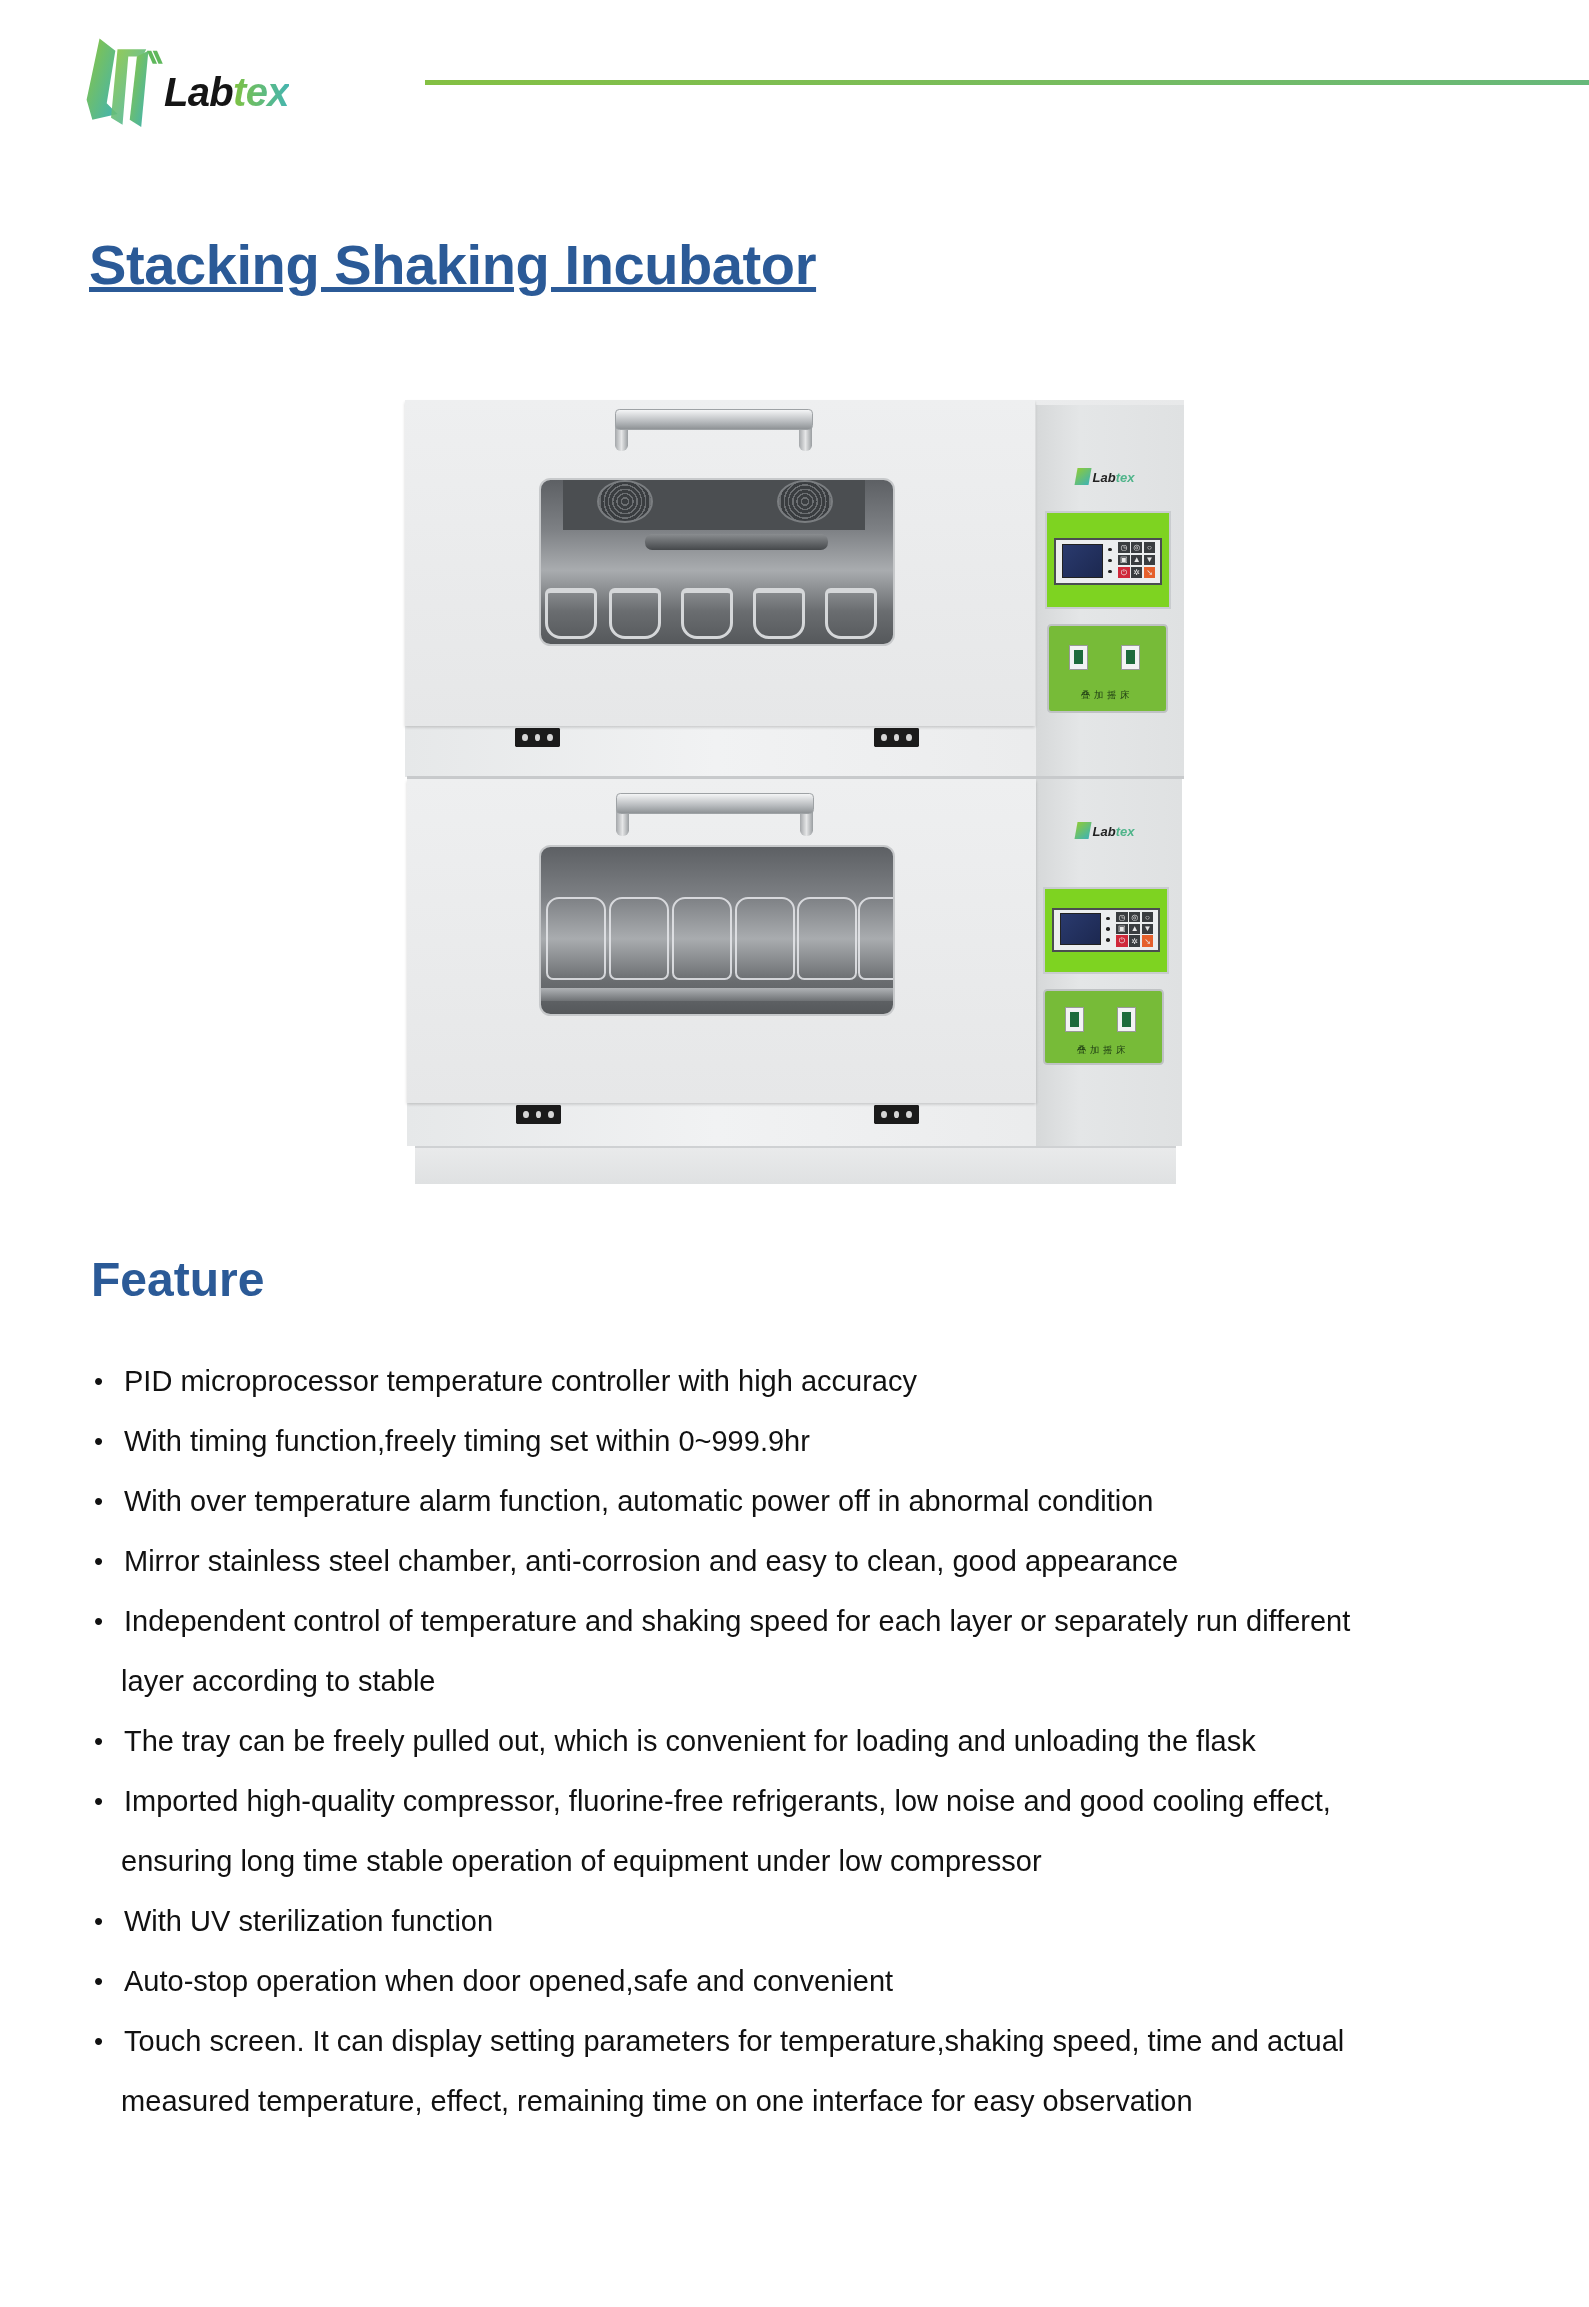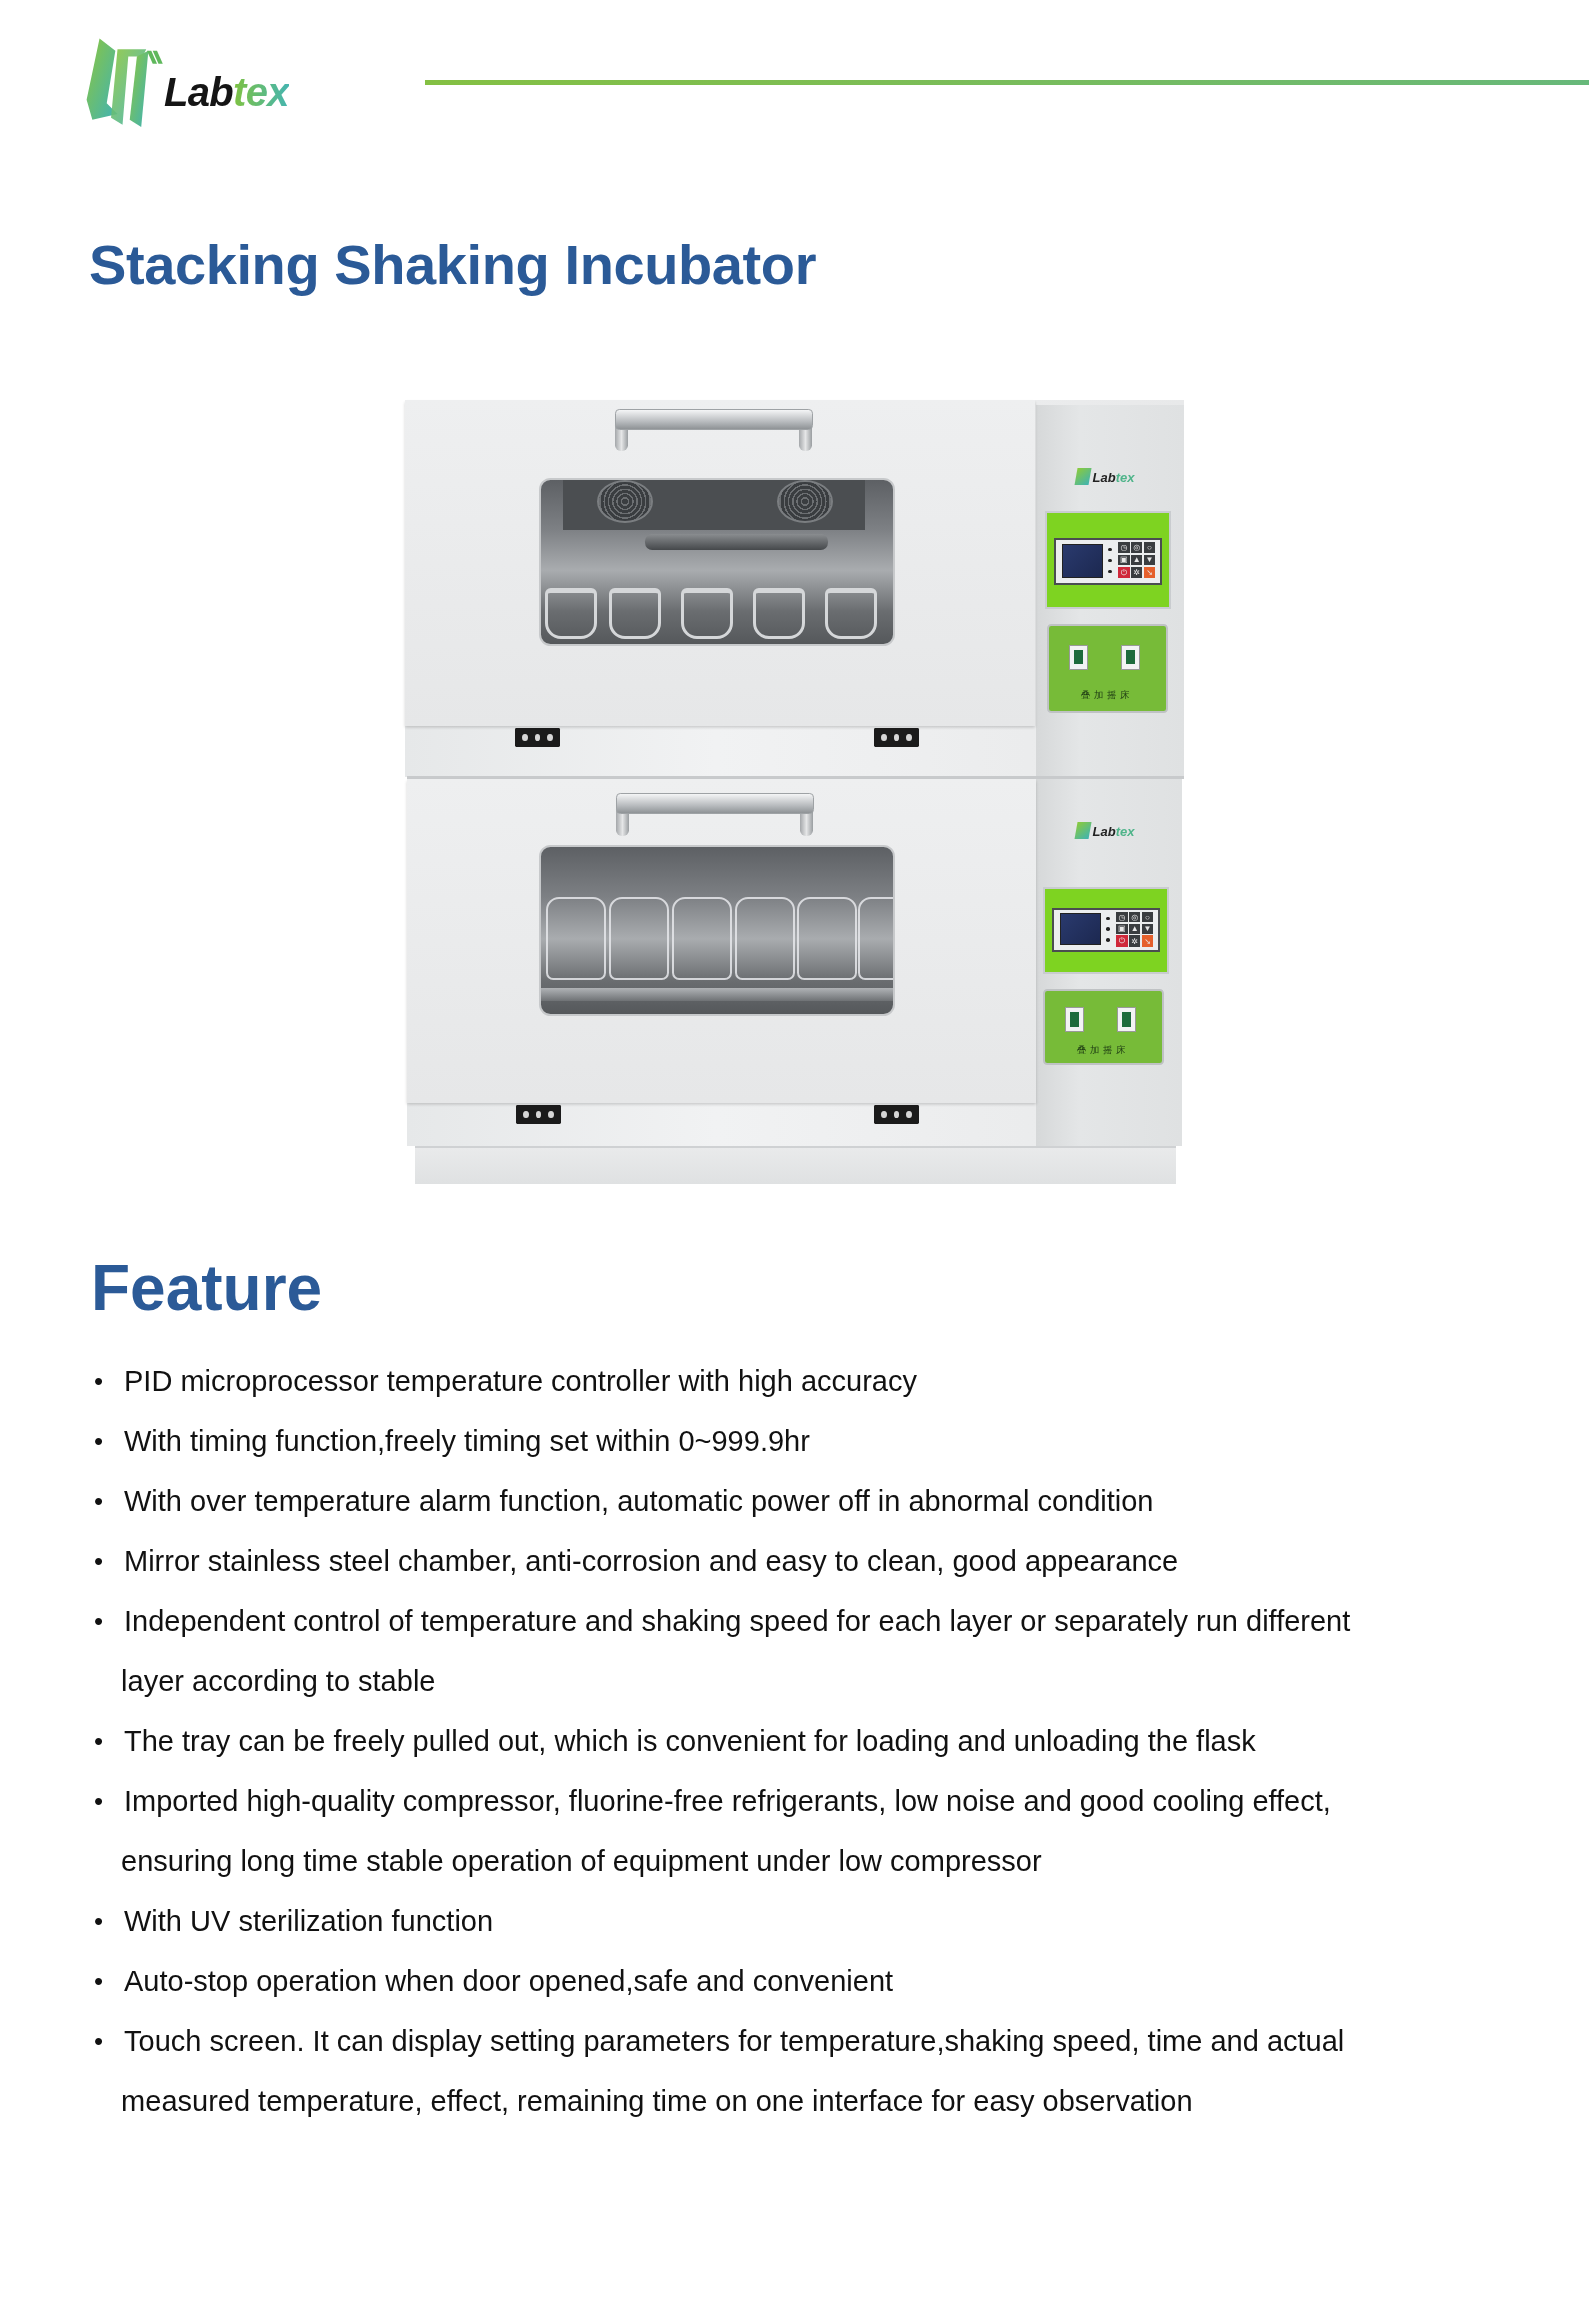--- a/index.html
+++ b/index.html
@@ -11,22 +11,22 @@
   .logo-word { position: absolute; left: 85px; top: 35px; font-family: "Liberation Sans", sans-serif;
                font-weight: bold; font-style: italic; font-size: 40px; letter-spacing: -0.7px; line-height: 1; }
   .logo-word .dark { color: #151515; }
   .logo-word .grad { background: linear-gradient(90deg, #7fc241, #45b5b0); -webkit-background-clip: text;
                      background-clip: text; color: transparent; }
   .header-rule { position: absolute; left: 425px; top: 80px; width: 1164px; height: 5px;
                  background: linear-gradient(90deg, #84c043 0%, #7cbd55 40%, #67b87a 100%); }
 
   
   .page-title { position: absolute; left: 89px; top: 237px; margin: 0; font-size: 56px; font-weight: bold;
-                color: #2b5a97; letter-spacing: -0.4px; line-height: 1; }
-  .section-title { position: absolute; left: 91px; top: 1256px; margin: 0; font-size: 64px; font-weight: bold;
+                color: #2b5a97; letter-spacing: -0.4px; line-height: 1; text-decoration: underline; }
+  .section-title { position: absolute; left: 91px; top: 1256px; margin: 0; font-size: 48px; font-weight: bold;
                    color: #2b5a97; line-height: 1; }
 
   
   .features { position: absolute; left: 94px; top: 1351px; width: 1439px; margin: 0; padding: 0; list-style: none; }
   .features li { position: relative; padding-left: 30px; font-size: 29px; line-height: 60px; color: #111; }
   .features li::before { content: "•"; position: absolute; left: 0; top: 0; font-size: 26px; }
   .features .cont { display: block; margin-left: -2.9px; }
 
   
   .product { position: absolute; left: 403px; top: 396px; width: 788px; height: 791px; }

